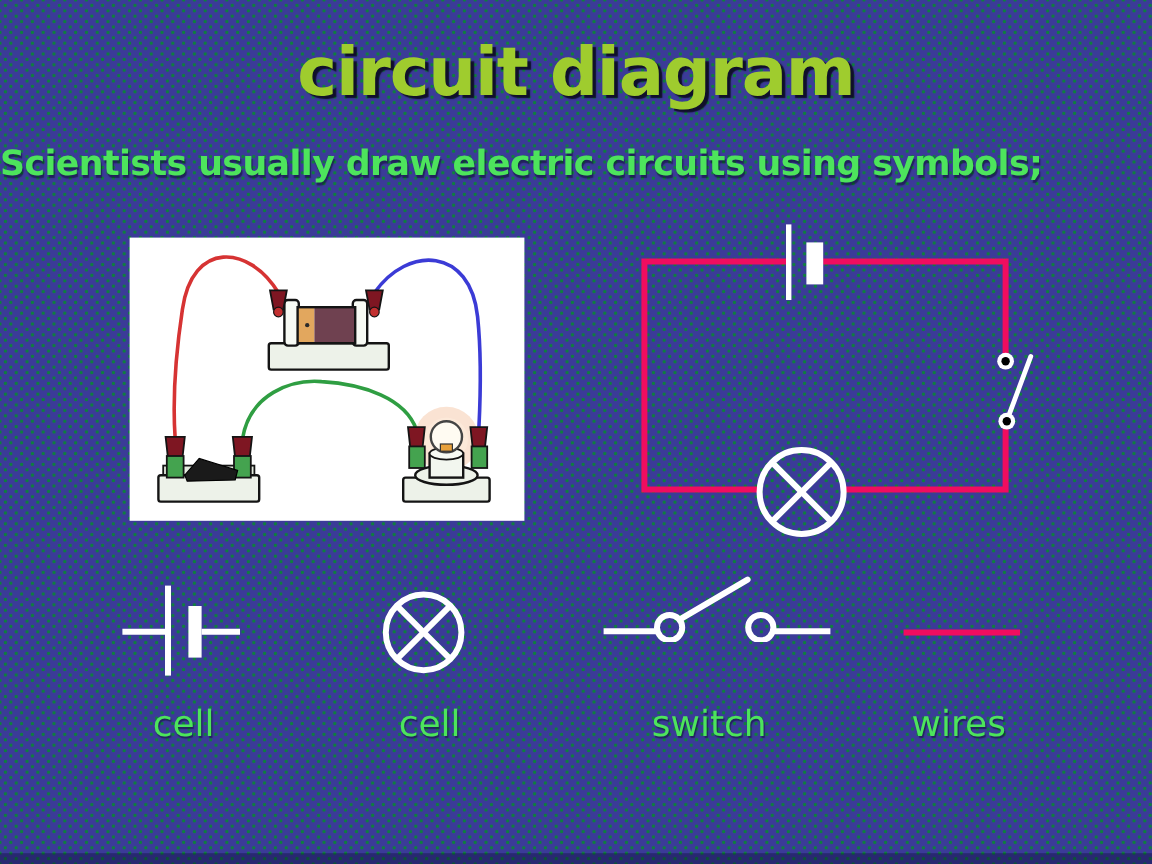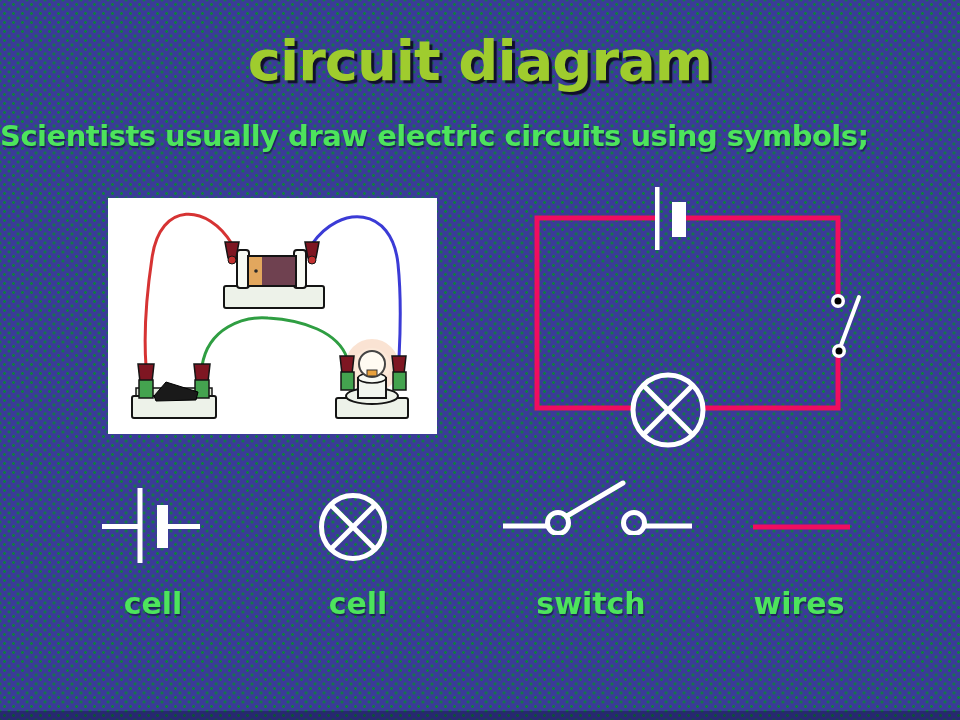--- a/index.html
+++ b/index.html
@@ -42,21 +42,21 @@
     background:#ffffff;
   }
   .diagram{position:absolute;left:520px;top:170px;width:360px;height:290px;}
   .sym{position:absolute;}
   .sym-cell{left:96px;top:483px;width:110px;height:85px;}
   .sym-lamp{left:313px;top:487px;width:80px;height:80px;}
   .sym-switch{left:498px;top:473px;width:200px;height:62px;}
   .sym-wires{left:748px;top:521px;width:110px;height:12px;}
   .sym-label{
     position:absolute;top:584px;width:160px;height:40px;text-align:center;
-    font-size:30px;font-weight:bold;color:var(--green);line-height:40px;
+    font-size:30px;font-weight:normal;color:var(--green);line-height:40px;
     text-shadow:1px 2px 1px rgba(0,0,20,0.45);
   }
   .lbl-cell{left:73px;} .lbl-lamp{left:278px;} .lbl-switch{left:511px;} .lbl-wires{left:719px;}
   svg{display:block;}
 </style>
 </head>
 <body>
 
 <div class="slide">
 

